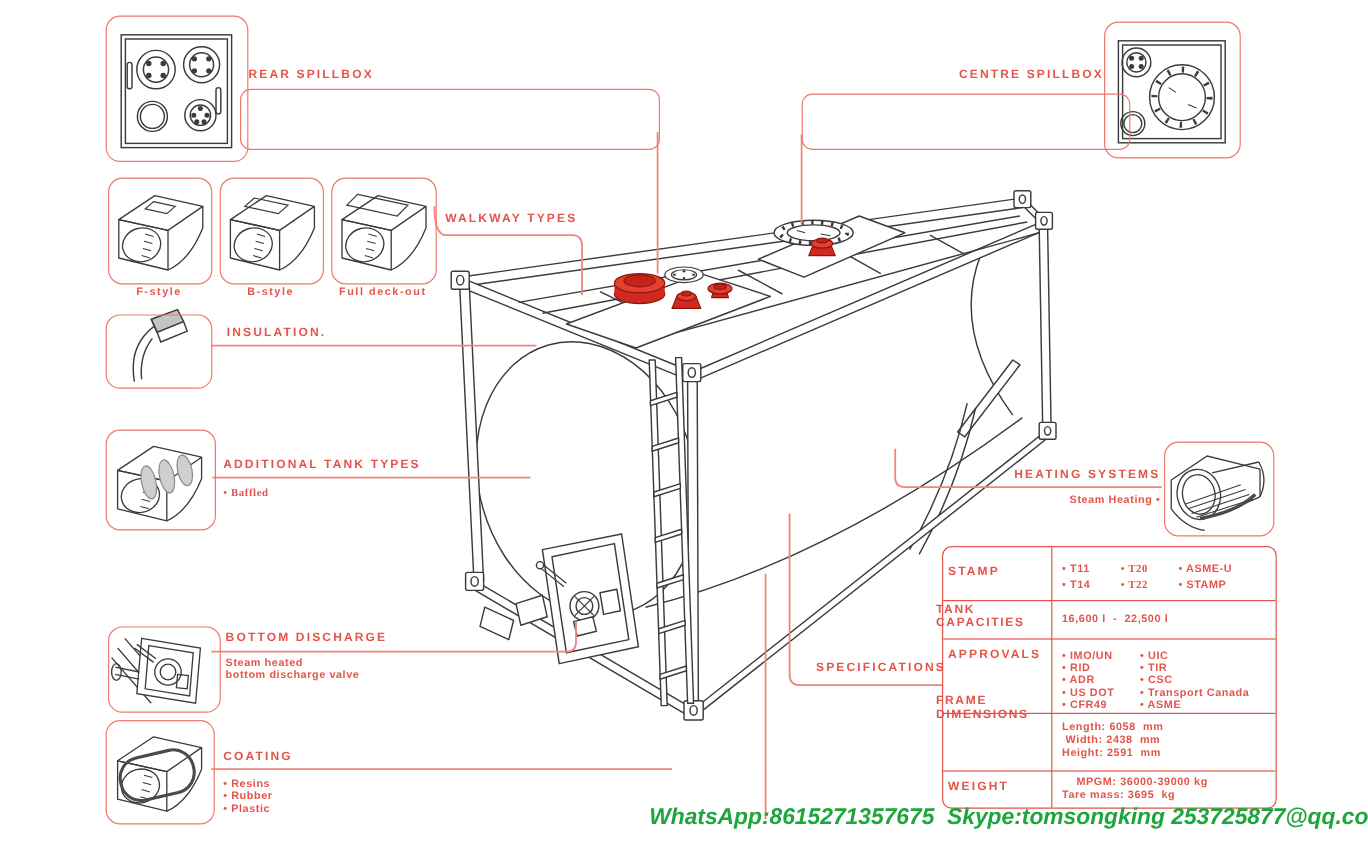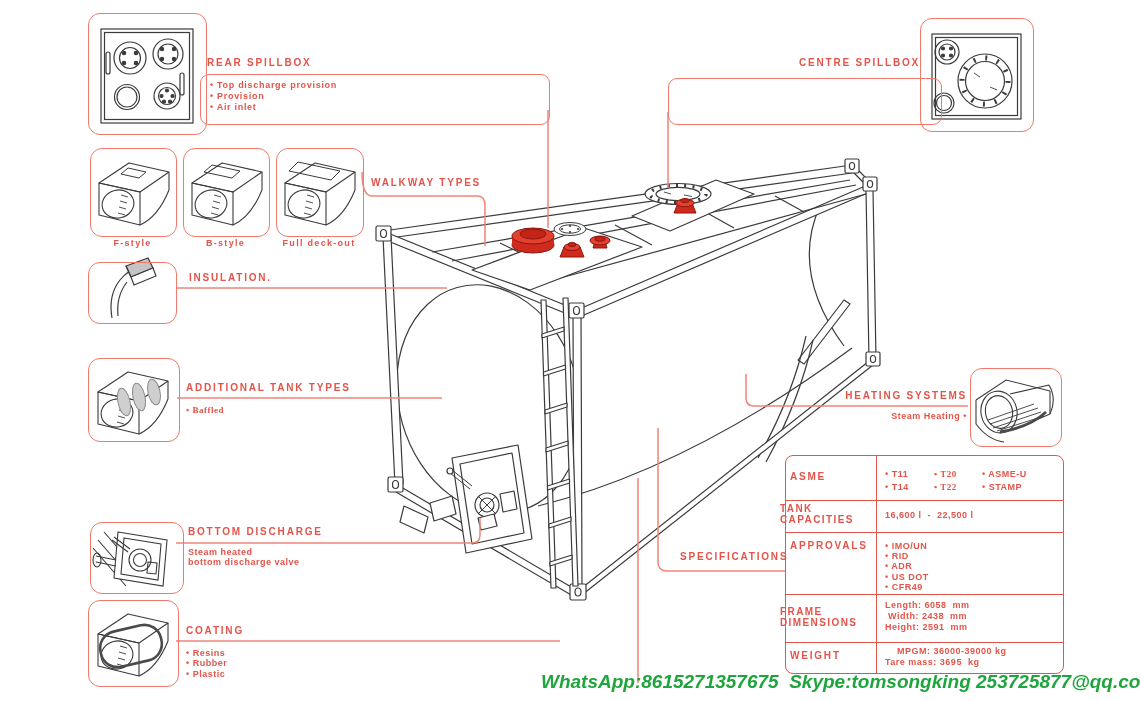--- a/index.html
+++ b/index.html
@@ -279,23 +279,20 @@
 
 <div id="spec-table">
   <div class="h" style="top:44px;"></div>
   <div class="h" style="top:76px;"></div>
   <div class="h" style="top:138px;"></div>
   <div class="h" style="top:186px;"></div>
   <div class="v"></div>
 </div>
 
 <div class="txt title" style="left:207px;top:57px;">REAR SPILLBOX</div>
-<div class="txt body" style="left:210px;top:80px;">• Top discharge provision
-• Provision
-• Air inlet</div>
 
 <div class="txt title right" style="right:220px;top:57px;">CENTRE SPILLBOX</div>
 
 <div class="txt title" style="left:371px;top:177px;">WALKWAY TYPES</div>
 <div class="txt tiny center" style="left:90px;top:238px;width:85px;letter-spacing:1.3px;">F-style</div>
 <div class="txt tiny center" style="left:183px;top:238px;width:85px;letter-spacing:1.3px;">B-style</div>
 <div class="txt tiny center" style="left:276px;top:238px;width:86px;letter-spacing:1.3px;">Full deck-out</div>
 
 <div class="txt title" style="left:189px;top:272px;">INSULATION.</div>
 
@@ -309,40 +306,45 @@
 <div class="txt title" style="left:186px;top:625px;">COATING</div>
 <div class="txt tiny" style="left:186px;top:648px;">• Resins
 • Rubber
 • Plastic</div>
 
 <div class="txt title right" style="right:173px;top:390px;">HEATING SYSTEMS</div>
 <div class="txt tiny right" style="right:173px;top:411px;">Steam Heating •</div>
 
 <div class="txt title" style="left:680px;top:551px;text-align:center;">SPECIFICATIONS</div>
 
-<div class="txt title right" style="left:790px;top:471px;width:78px;">ASME</div>
+<div class="txt title right" style="left:790px;top:471px;width:78px;">STAMP</div>
 <div class="txt tiny" style="left:885px;top:468px;line-height:13px;">• T11
 • T14</div>
 <div class="txt tiny" style="left:934px;top:468px;line-height:13px;font-family:Liberation Serif, serif;">• T20
 • T22</div>
 <div class="txt tiny" style="left:982px;top:468px;line-height:13px;">• ASME-U
 • STAMP</div>
 
 <div class="txt title right" style="left:780px;top:503px;width:88px;line-height:11px;letter-spacing:1.4px;">TANK
 CAPACITIES</div>
 <div class="txt tiny" style="left:885px;top:510px;">16,600 l  -  22,500 l</div>
 
 <div class="txt title right" style="left:790px;top:540px;width:78px;">APPROVALS</div>
 <div class="txt tiny" style="left:885px;top:541px;line-height:10.2px;">• IMO/UN
 • RID
 • ADR
 • US DOT
 • CFR49</div>
-
-<div class="txt title right" style="left:780px;top:606px;width:88px;line-height:11px;letter-spacing:1.4px;">FRAME
+<div class="txt tiny" style="left:950px;top:541px;line-height:10.2px;">• UIC
+• TIR
+• CSC
+• Transport Canada
+• ASME</div>
+
+<div class="txt title right" style="left:780px;top:579px;width:88px;line-height:11px;letter-spacing:1.4px;">FRAME
 DIMENSIONS</div>
 <div class="txt tiny" style="left:885px;top:600px;line-height:10.8px;">Length: 6058  mm
  Width: 2438  mm
 Height: 2591  mm</div>
 
 <div class="txt title right" style="left:790px;top:650px;width:78px;">WEIGHT</div>
 <div class="txt tiny" style="left:885px;top:646px;line-height:10.8px;">    MPGM: 36000-39000 kg
 Tare mass: 3695  kg</div>
 
 <div class="green-bottom">WhatsApp:8615271357675  Skype:tomsongking 253725877@qq.com</div>

